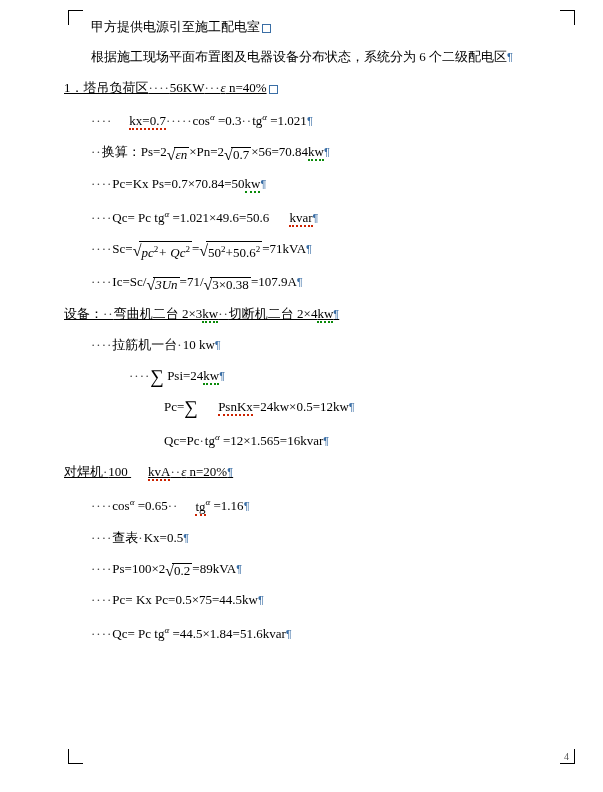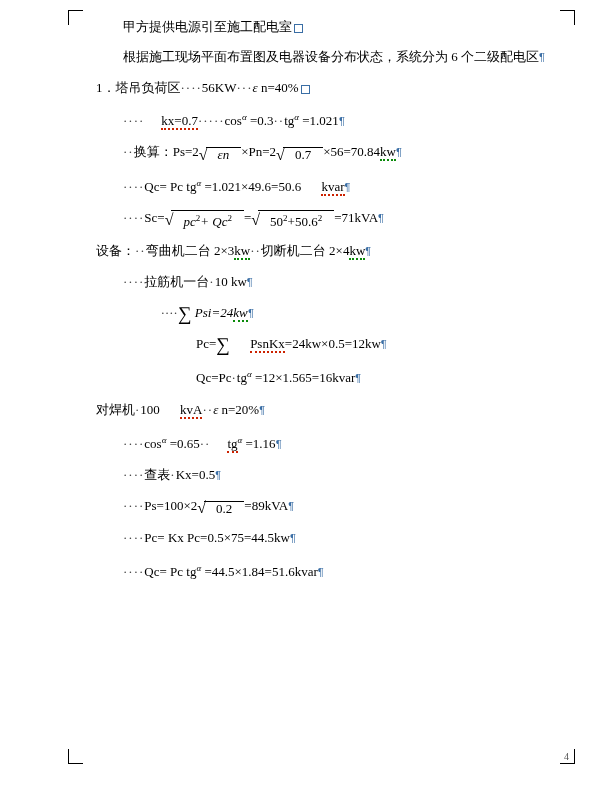--- a/index.html
+++ b/index.html
@@ -28,35 +28,35 @@
     height: 14px;
     pointer-events: none;
   }
   .cmark.tl { left: 68px;  top: 10px;  border-left: 1px solid #000; border-top: 1px solid #000; }
   .cmark.tr { right: 28px; top: 10px;  border-right: 1px solid #000; border-top: 1px solid #000; }
   .cmark.bl { left: 68px;  bottom: 28px; border-left: 1px solid #000; border-bottom: 1px solid #000; }
   .cmark.br { right: 28px; bottom: 28px; border-right: 1px solid #000; border-bottom: 1px solid #000; }
 
   .content {
     position: absolute;
-    left: 96px;
+    left: 64px;
     top: 18px;
     width: 478px;
   }
   .line {
     font-size: 13px;
     color: #000;
     line-height: 17px;
     margin-bottom: 13px;
     white-space: nowrap;
     position: relative;
   }
-  .ind0 { padding-left: 0px; }
+  .ind0 { padding-left: 0px; text-decoration: underline; }
   .ind1 { padding-left: 27px; }
-  .ind3 { padding-left: 65px; font-style: italic; }
+  .ind3 { padding-left: 65px; }
   .ind4 { padding-left: 100px; }
 
   .pilcrow {
     color: #3a6ea5;
     font-size: 11px;
     font-family: "Liberation Sans", sans-serif;
   }
   .dotted {
     color: #444;
     letter-spacing: 1px;
@@ -91,21 +91,21 @@
   }
   .radical > .sign {
     display: inline-block;
     font-size: 16px;
     line-height: 12px;
     vertical-align: middle;
   }
   .radical > .rad-body {
     display: inline-block;
     border-top: 1px solid #000;
-    padding: 0 12px;
+    padding: 0 2px;
     margin-left: -2px;
     vertical-align: middle;
     line-height: 14px;
   }
   .bigsum {
     font-size: 19px;
     line-height: 12px;
     vertical-align: middle;
     font-family: "Liberation Serif", serif;
   }
@@ -142,29 +142,35 @@
     </div>
 
     <div class="line ind1">
       <span class="dotted">····</span><span class="squig-red">kx=0.7</span><span class="dotted">·····</span><span>cos</span><span class="sup ital">α</span><span> =0.3</span><span class="dotted">··</span><span>tg</span><span class="sup ital">α</span><span> =1.021</span><span class="pilcrow">¶</span>
     </div>
 
     <div class="line ind1">
       <span class="dotted">··</span><span>换算：Ps=2</span><span class="radical"><span class="sign">√</span><span class="rad-body ital">εn</span></span><span>×Pn=2</span><span class="radical"><span class="sign">√</span><span class="rad-body">0.7</span></span><span>×56=70.84</span><span class="sqgreen">kw</span><span class="pilcrow">¶</span>
     </div>
 
+    <div class="line ind1">
+      <span class="dotted">····</span><span>Pc=Kx Ps=0.7×70.84=50</span><span class="sqgreen">kw</span><span class="pilcrow">¶</span>
+    </div>
 
     <div class="line ind1">
       <span class="dotted">····</span><span>Qc= Pc tg</span><span class="sup ital">α</span><span> =1.021×49.6=50.6 </span><span class="squig-red">kvar</span><span class="pilcrow">¶</span>
     </div>
 
     <div class="line ind1">
       <span class="dotted">····</span><span>Sc=</span><span class="radical"><span class="sign">√</span><span class="rad-body"><span class="ital">pc</span><span class="sup">2</span><span class="ital">+ Qc</span><span class="sup">2</span></span></span><span>=</span><span class="radical"><span class="sign">√</span><span class="rad-body"><span>50</span><span class="sup">2</span><span>+50.6</span><span class="sup">2</span></span></span><span>=71kVA</span><span class="pilcrow">¶</span>
     </div>
 
+    <div class="line ind1">
+      <span class="dotted">····</span><span>Ic=Sc/</span><span class="radical"><span class="sign">√</span><span class="rad-body ital">3Un</span></span><span>=71/</span><span class="radical"><span class="sign">√</span><span class="rad-body">3×0.38</span></span><span>=107.9A</span><span class="pilcrow">¶</span>
+    </div>
 
 
     <div class="line ind0">
       <span>设备：</span><span class="dotted">··</span><span>弯曲机二台 2×3</span><span class="sqgreen">kw</span><span class="dotted">··</span><span>切断机二台 2×4</span><span class="sqgreen">kw</span><span class="pilcrow">¶</span>
     </div>
 
     <div class="line ind1">
       <span class="dotted">····</span><span>拉筋机一台</span><span class="dotted">·</span><span>10 kw</span><span class="pilcrow">¶</span>
     </div>
 

